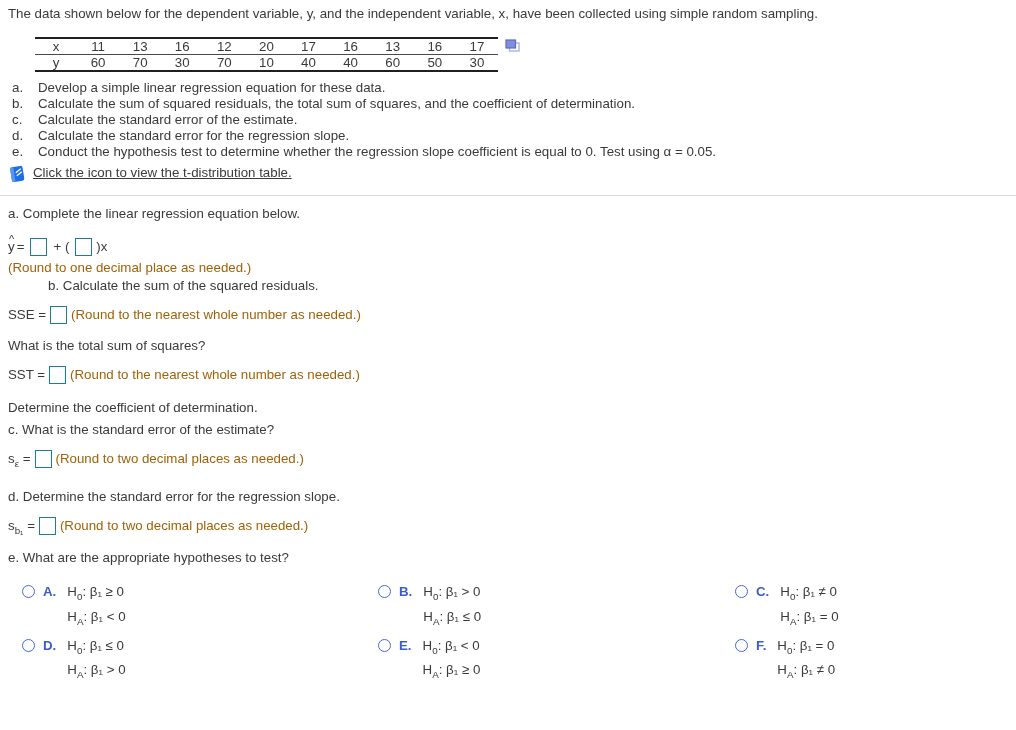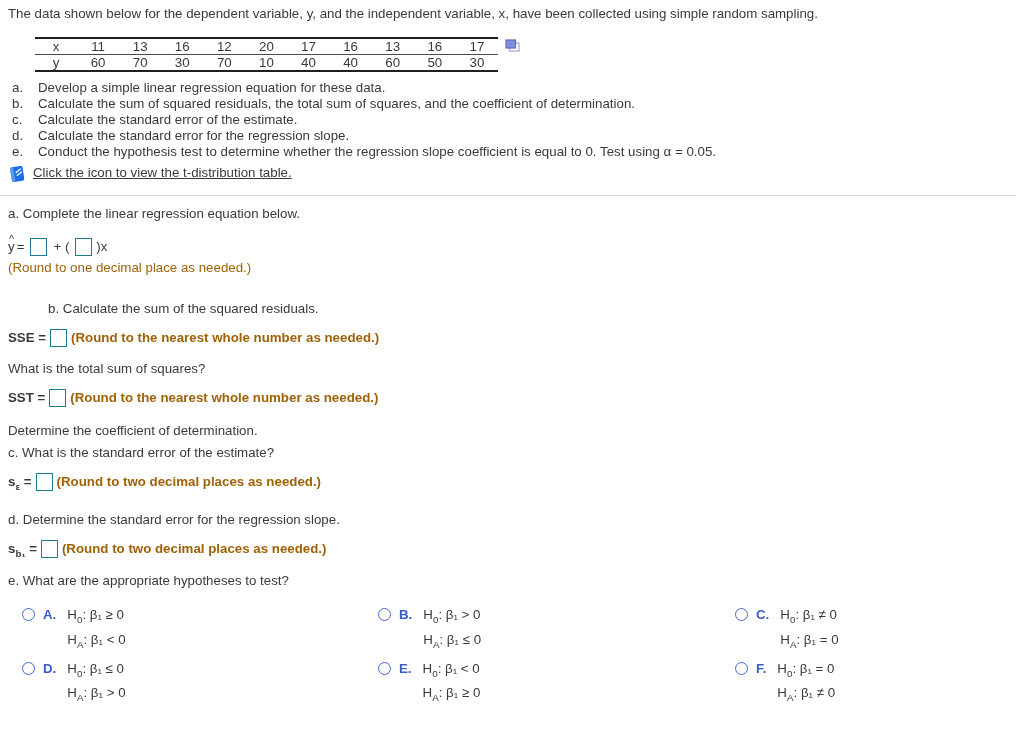--- a/index.html
+++ b/index.html
@@ -37,22 +37,22 @@
   .note { color:#a16207; }
   .ans-box { display:inline-block; width:17px; height:18px; border:1px solid #1b7f8e;
     background:#fff; vertical-align:-5px; margin:0 4px; cursor:text; }
   .row { line-height:20px; }
   sub { font-size:9.8px; }
   sup { font-size:9.8px; }
 
   .mt-a-prompt { margin-top:10px; }
   .mt-eq { margin-top:15px; }
   .mt-note { margin-top:3px; }
-  .mt-b-prompt { margin-top:26px;padding-left:40px; }
-  .mt-box-row { margin-top:11px;font-weight:bold; }
+  .mt-b-prompt { margin-top:3px;padding-left:40px; }
+  .mt-box-row { margin-top:11px; }
   .mt-q { margin-top:13px; }
   .mt-r2p { margin-top:15px; }
   .mt-cp { margin-top:6px; }
   .mt-dp { margin-top:15px; }
   .mt-ep { margin-top:10px; }
 
   .yhat { position:relative; display:inline-block; }
   .yhat .hat { position:absolute; left:1px; top:-8px; font-size:11px; color:#3a3a3a; }
   .eq-sym { margin:0 2px; }
 

